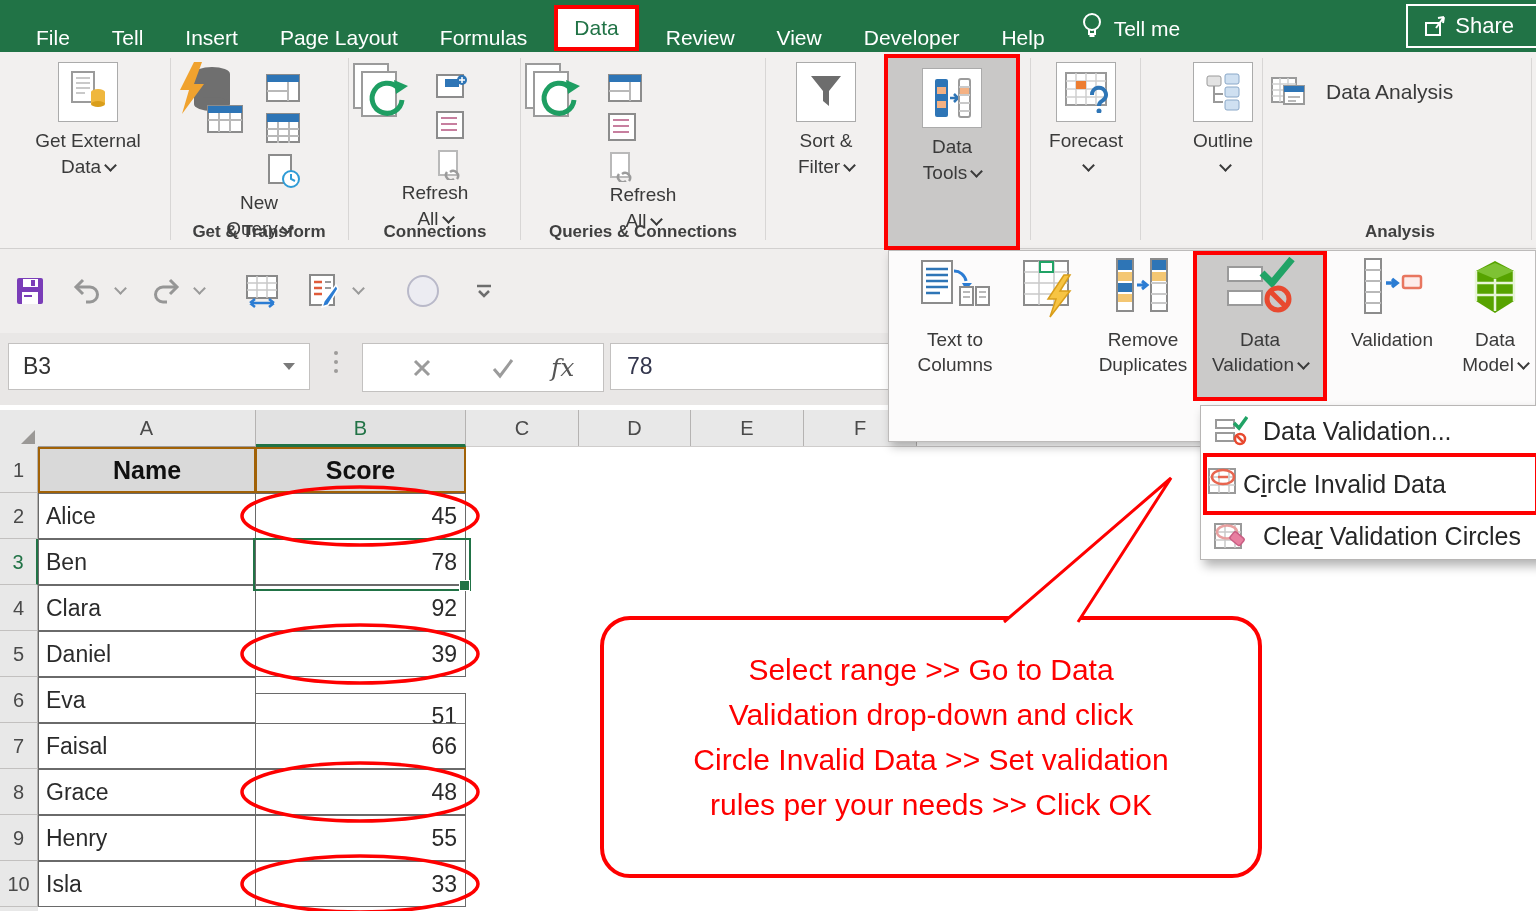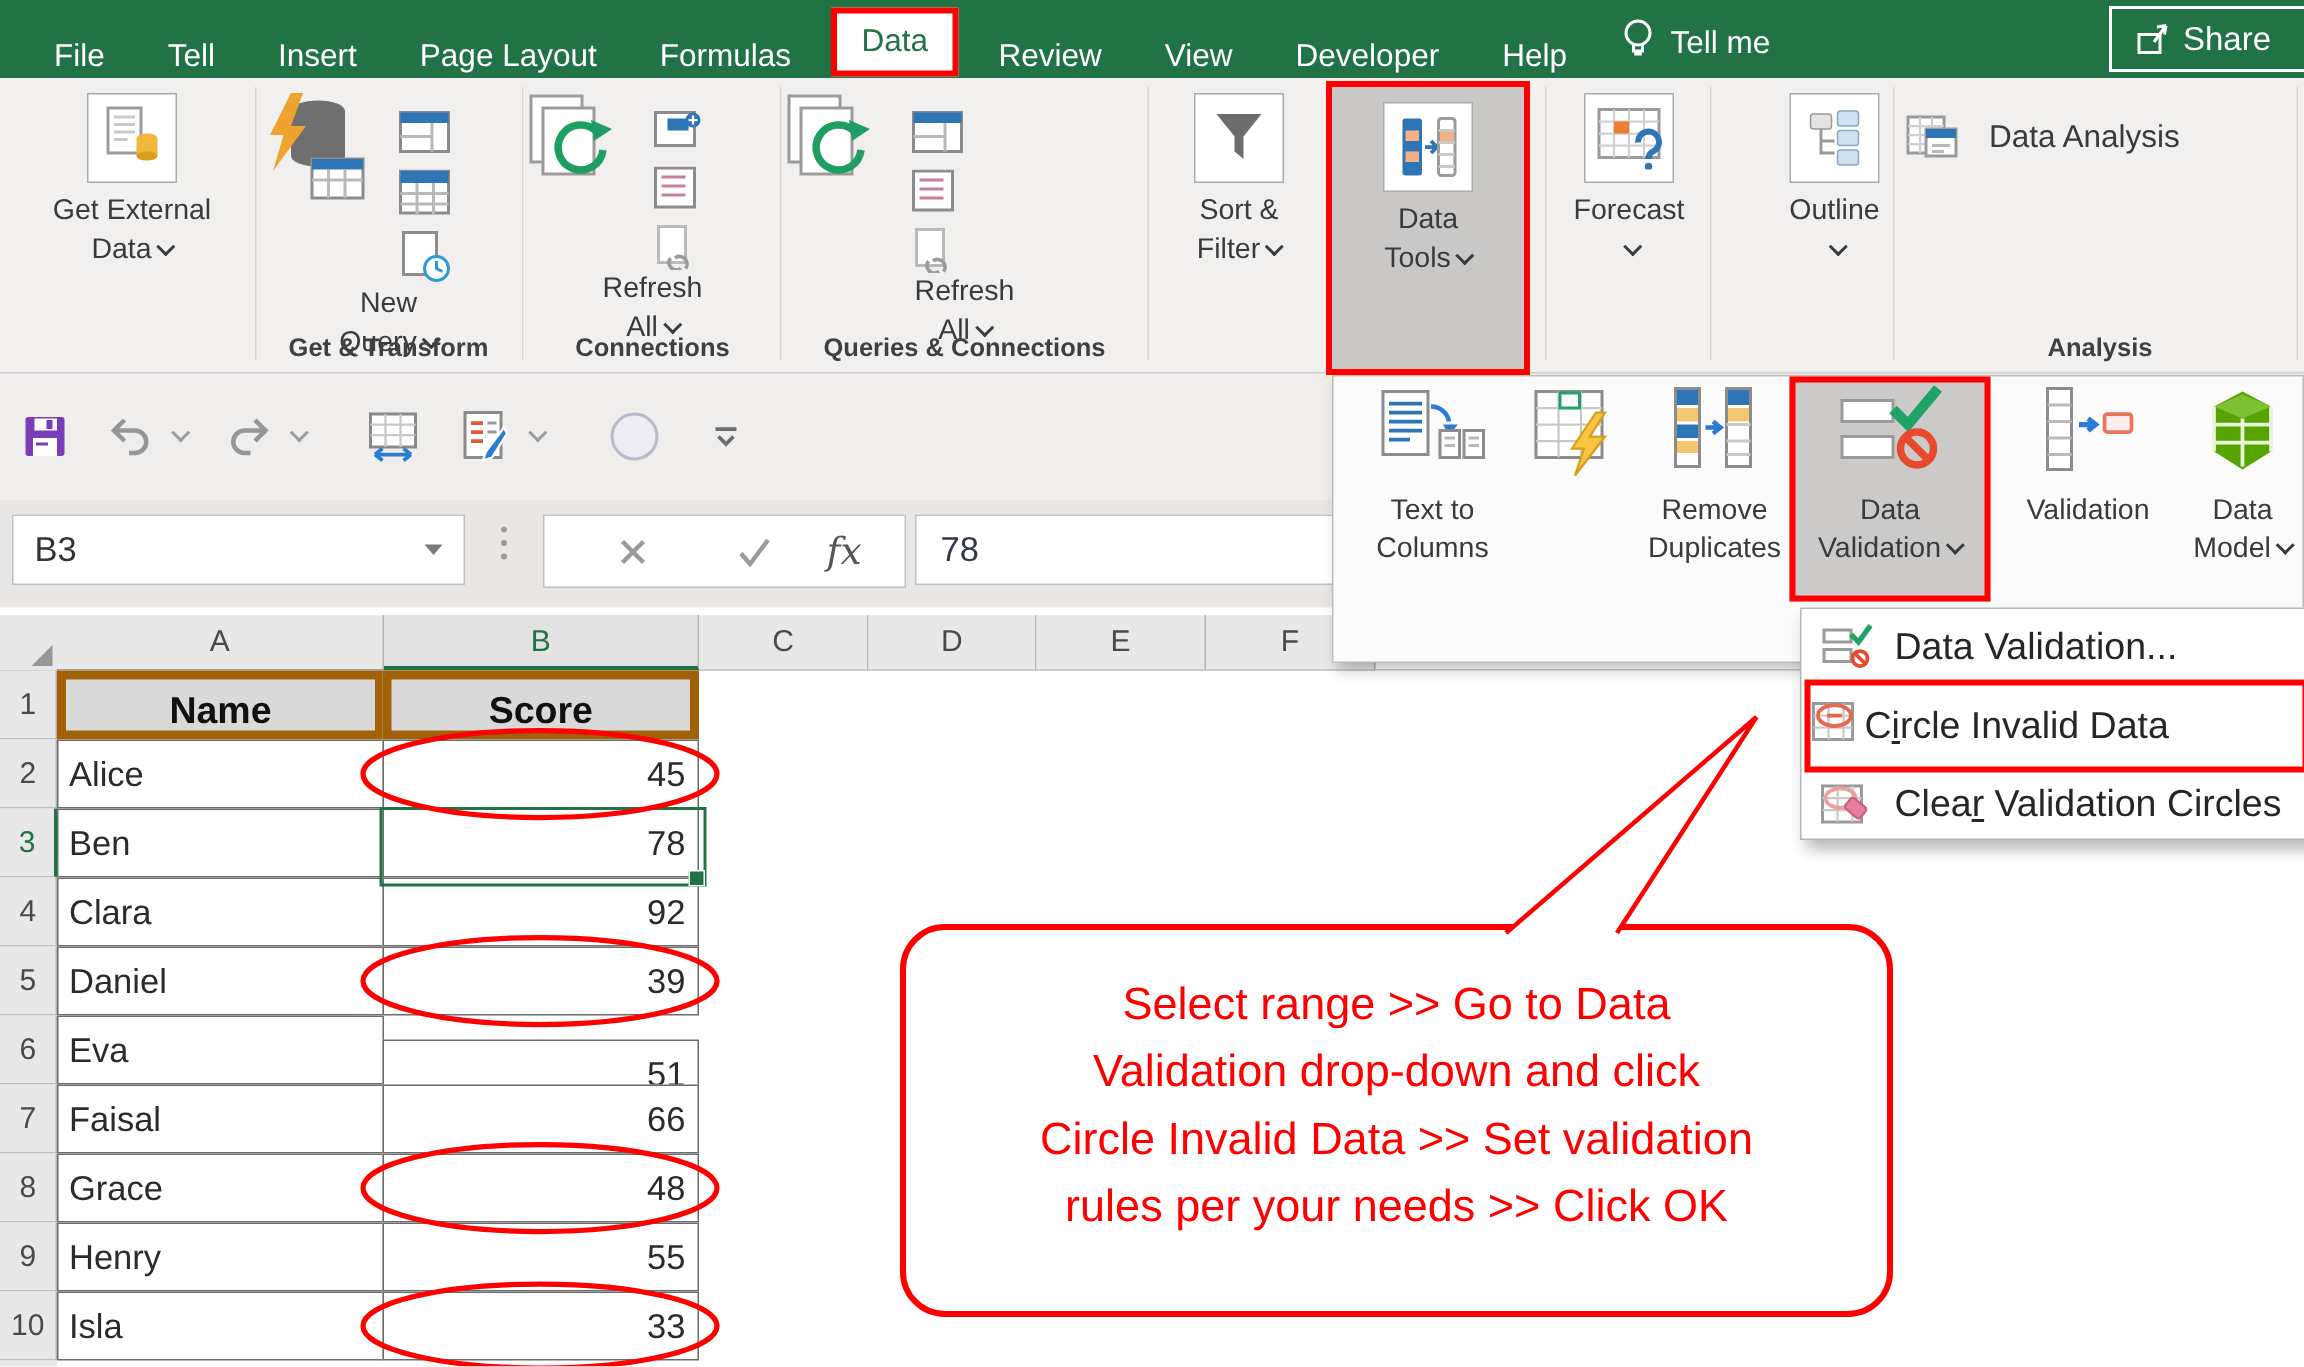--- a/index.html
+++ b/index.html
@@ -41,21 +41,21 @@
   #sheet{left:0;top:405px;width:1536px;height:506px;background:#fff;z-index:1;}
   #corner{position:absolute;left:0;top:5px;width:38px;height:37px;background:#e8e8e8;border-right:1px solid #b5b3b2;border-bottom:1px solid #9f9d9c;}
   #corner:after{content:"";position:absolute;right:3px;bottom:3px;border-left:14px solid transparent;border-bottom:14px solid #9a9896;}
   .colhdr{position:absolute;top:5px;height:37px;background:#e8e8e8;border-right:1px solid #b5b3b2;border-bottom:1px solid #9f9d9c;font-size:20px;color:#4a4a4a;text-align:center;line-height:37px;box-sizing:border-box;}
   .colhdr.sel{color:#217346;border-bottom:3px solid #217346;background:#e2e2e2;}
   .rowhdr{position:absolute;left:0;width:38px;height:46px;background:#e8e8e8;border-right:1px solid #b5b3b2;border-bottom:1px solid #c2c0bf;font-size:20px;color:#4a4a4a;text-align:center;line-height:46px;box-sizing:border-box;}
   .rowhdr.sel{color:#217346;border-right:2px solid #217346;}
   .ca,.cb{position:absolute;height:46px;background:#fff;border:1px solid #6a6a6a;box-sizing:border-box;font-size:23px;color:#2b2b2b;line-height:44px;}
   .ca{left:38px;width:218px;padding-left:7px;}
   .cb{left:255px;width:211px;text-align:right;padding-right:8px;}
-  .hdrcell{background:#d9d9d9 !important;font-weight:bold;font-size:25px;text-align:center;color:#101010;border:6px solid #a16207;padding:0 !important;line-height:42px;}
+  .hdrcell{background:#d9d9d9 !important;font-weight:bold;font-size:25px;text-align:center;color:#101010;border:2px solid #a16207;padding:0 !important;line-height:42px;}
   #gl-under-hdr{position:absolute;left:466px;top:41px;width:740px;height:1px;background:#cfcdcc;}
   #sel-b3{position:absolute;left:253px;top:133px;width:214px;height:49px;border:2px solid #217346;z-index:8;}
   #fill-handle{position:absolute;left:459px;top:175px;width:9px;height:9px;background:#217346;border:1px solid #fff;z-index:9;}
   #row11stub{position:absolute;left:0;top:502px;width:38px;height:4px;background:#e8e8e8;}
   
   #dt-panel{left:888px;top:250px;width:648px;height:192px;background:#fcfbfb;border:1px solid #bdbbba;box-shadow:3px 5px 9px rgba(0,0,0,.25);z-index:20;box-sizing:border-box;}
   .pitem{position:absolute;top:6px;width:116px;text-align:center;}
   .pitem .plabel{font-size:19px;color:#3a3a3a;line-height:25px;margin-top:4px;}
   #pi-dv-box{position:absolute;left:304px;top:0px;width:134px;height:150px;background:#cbcac9;border:4px solid #fe0000;box-sizing:border-box;z-index:21;}
   #panel-grouplabel{position:absolute;left:268px;top:160px;width:210px;text-align:center;font-size:17px;color:#5f5e5d;z-index:22;}

